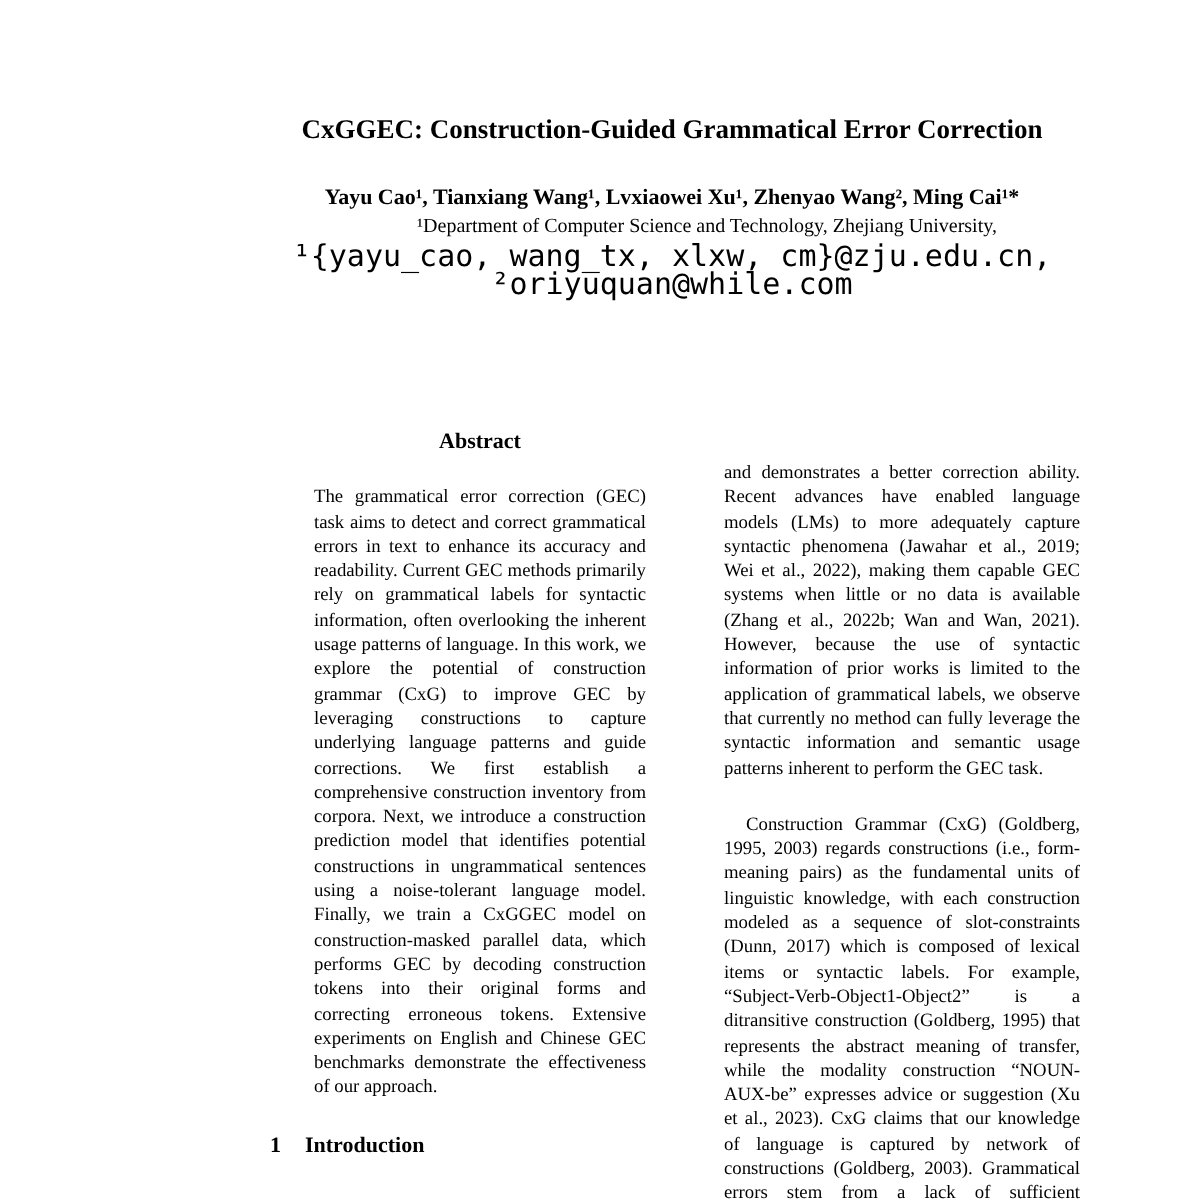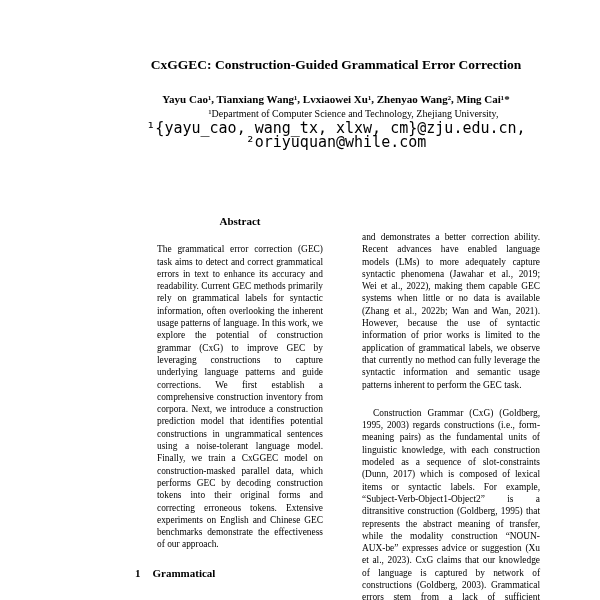--- a/index.html
+++ b/index.html
@@ -98,21 +98,21 @@
 
   <div class="email">¹{yayu_cao, wang_tx, xlxw, cm}@zju.edu.cn,</div>
   <div class="email">²oriyuquan@while.com</div>
 
   <div class="columns">
 
     <div class="col">
       <div class="abstract-heading">Abstract</div>
       <p class="abstract-text para">The grammatical error correction (GEC) task aims to detect and correct grammatical errors in text to enhance its accuracy and readability. Current GEC methods primarily rely on grammatical labels for syntactic information, often overlooking the inherent usage patterns of language. In this work, we explore the potential of construction grammar (CxG) to improve GEC by leveraging constructions to capture underlying language patterns and guide corrections. We first establish a comprehensive construction inventory from corpora. Next, we introduce a construction prediction model that identifies potential constructions in ungrammatical sentences using a noise-tolerant language model. Finally, we train a CxGGEC model on construction-masked parallel data, which performs GEC by decoding construction tokens into their original forms and correcting erroneous tokens. Extensive experiments on English and Chinese GEC benchmarks demonstrate the effectiveness of our approach.</p>
       <div class="section-heading">
-        <span class="sec-num">1</span><span>Grammatical</span>
+        <span class="sec-num">1</span><span>Introduction</span>
       </div>
     </div>
 
     <div class="col">
       <p class="para">and demonstrates a better correction ability. Recent advances have enabled language models (LMs) to more adequately capture syntactic phenomena (Jawahar et al., 2019; Wei et al., 2022), making them capable GEC systems when little or no data is available (Zhang et al., 2022b; Wan and Wan, 2021). However, because the use of syntactic information of prior works is limited to the application of grammatical labels, we observe that currently no method can fully leverage the syntactic information and semantic usage patterns inherent to perform the GEC task.</p>
       <p class="para indented">Construction Grammar (CxG) (Goldberg, 1995, 2003) regards constructions (i.e., form-meaning pairs) as the fundamental units of linguistic knowledge, with each construction modeled as a sequence of slot-constraints (Dunn, 2017) which is composed of lexical items or syntactic labels. For example, “Subject-Verb-Object1-Object2” is a ditransitive construction (Goldberg, 1995) that represents the abstract meaning of transfer, while the modality construction “NOUN-AUX-be” expresses advice or suggestion (Xu et al., 2023). CxG claims that our knowledge of language is captured by network of constructions (Goldberg, 2003). Grammatical errors stem from a lack of sufficient knowledge about usage (Bryant et al., 2023), making constructions beneficial for enhancing the GEC task.</p>
     </div>
 
   </div>
 </div>

